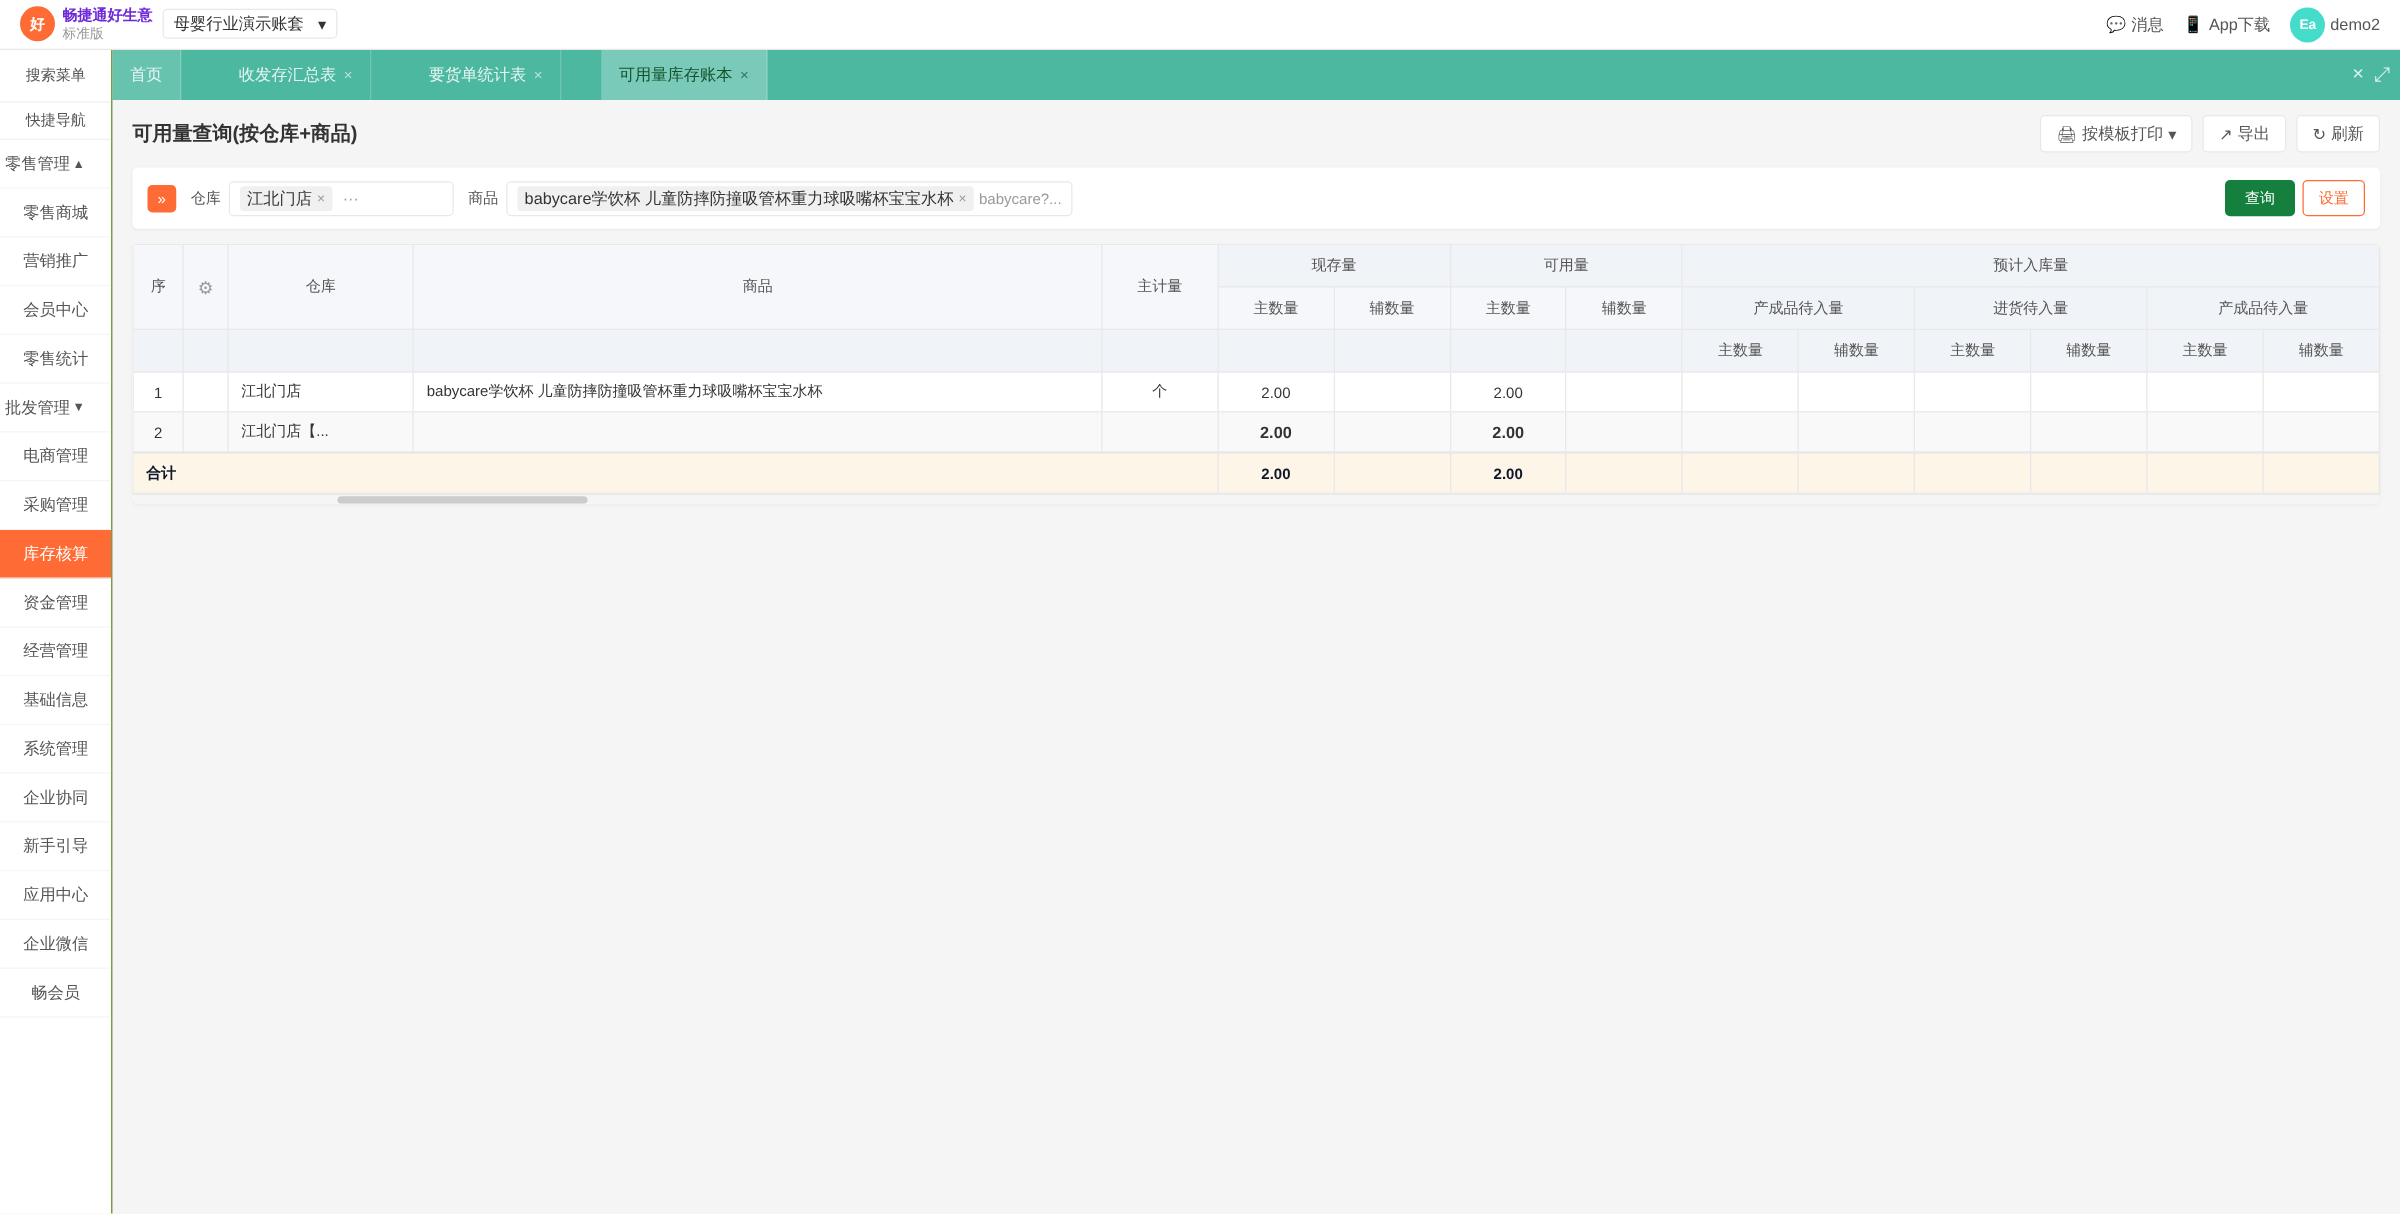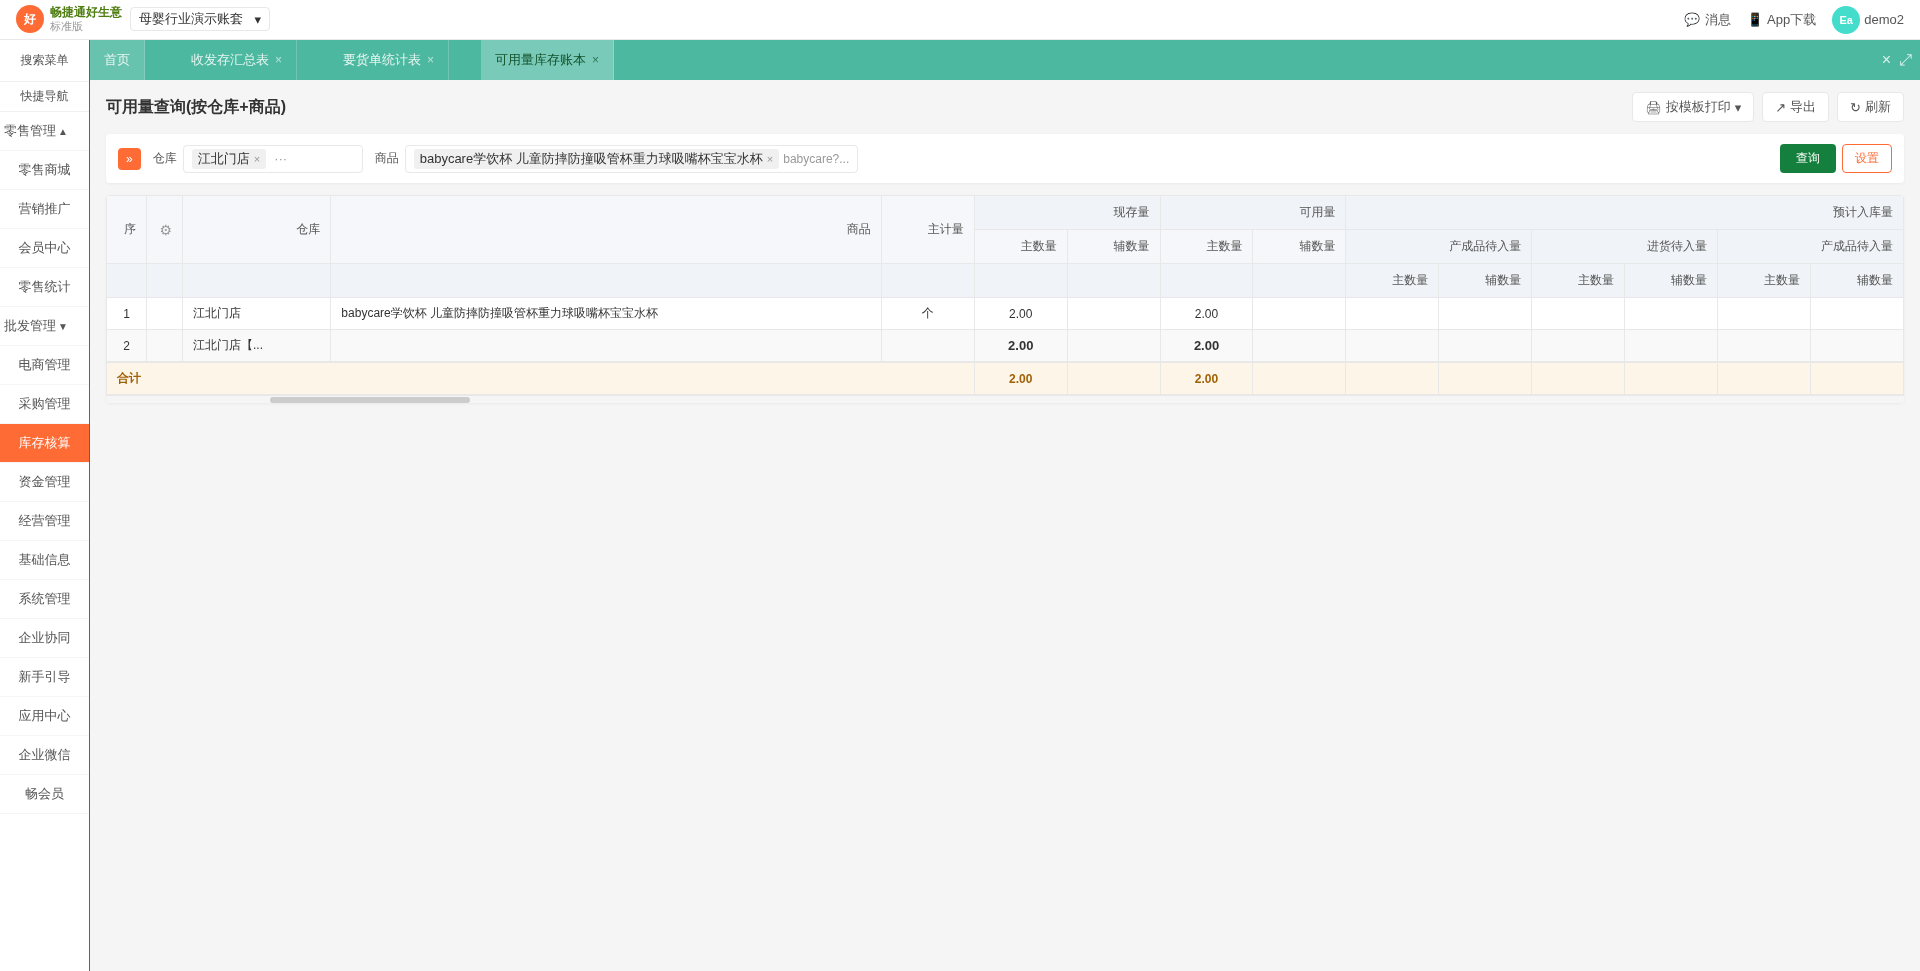--- a/index.html
+++ b/index.html
@@ -12,21 +12,21 @@
       display: flex;
       align-items: center;
       justify-content: space-between;
       padding: 0 16px;
       border-bottom: 1px solid #e8e8e8;
       flex-shrink: 0;
     }
     .top-bar-left { display: flex; align-items: center; gap: 8px; }
     .logo-area { display: flex; align-items: center; gap: 6px; }
     .logo-icon { width: 28px; height: 28px; background: #ff6b35; border-radius: 50%; display: flex; align-items: center; justify-content: center; color: white; font-size: 12px; font-weight: bold; }
-    .logo-text { color: #4d7c0f; font-size: 12px; font-weight: bold; line-height: 1.2; }
+    .logo-text { color: #6d28d9; font-size: 12px; font-weight: bold; line-height: 1.2; }
     .logo-sub { color: #999; font-size: 11px; }
     .industry-select { display: flex; align-items: center; gap: 4px; border: 1px solid #e8e8e8; border-radius: 4px; padding: 2px 8px; cursor: pointer; color: #333; font-size: 12px; min-width: 140px; }
     .top-bar-right { display: flex; align-items: center; gap: 16px; }
     .top-right-item { display: flex; align-items: center; gap: 4px; cursor: pointer; color: #555; font-size: 12px; }
     .avatar { width: 28px; height: 28px; border-radius: 50%; background: #4dc; display: flex; align-items: center; justify-content: center; color: white; font-size: 11px; font-weight: bold; }
 
     
     .main-layout { display: flex; flex: 1; overflow: hidden; }
 
     
@@ -151,21 +151,21 @@
     .table-wrapper {
       background: white;
       border-radius: 4px;
       overflow: auto;
       box-shadow: 0 1px 3px rgba(0,0,0,0.05);
     }
     table { width: 100%; border-collapse: collapse; min-width: 1400px; }
     thead tr { background: #f5f7fa; }
     th {
       padding: 8px 10px;
-      text-align: right;
+      text-align: center;
       color: #555;
       font-weight: normal;
       font-size: 12px;
       border: 1px solid #e8e8e8;
       white-space: nowrap;
     }
     td {
       padding: 7px 10px;
       text-align: center;
       color: #333;
@@ -174,21 +174,21 @@
     }
     .td-left { text-align: left; }
     .th-group { background: #f0f3f7; font-weight: 500; }
     .settings-icon { cursor: pointer; color: #999; font-size: 14px; }
 
     
     .table-footer {
       background: #fdf5e8;
       border-top: 2px solid #e8e8e8;
     }
-    .table-footer td { font-weight: bold; color: #a16207; }
+    .table-footer td { font-weight: bold; color: #0f172a; }
 
     
     ::-webkit-scrollbar { width: 6px; height: 6px; }
     ::-webkit-scrollbar-track { background: #f1f1f1; }
     ::-webkit-scrollbar-thumb { background: #ccc; border-radius: 3px; }
   </style>
 </head>
 <body>
 
 <div class="top-bar">

